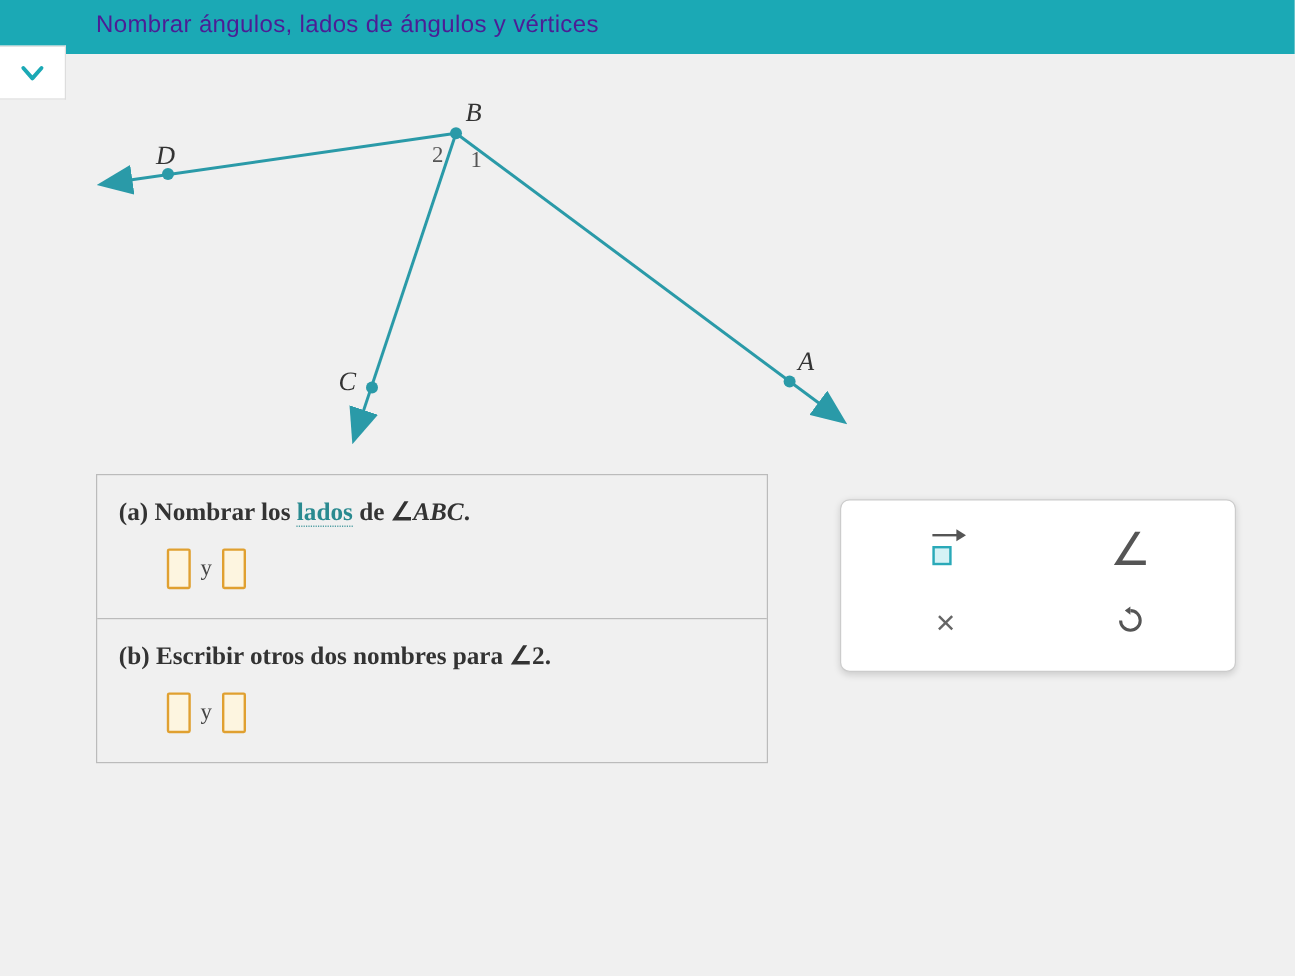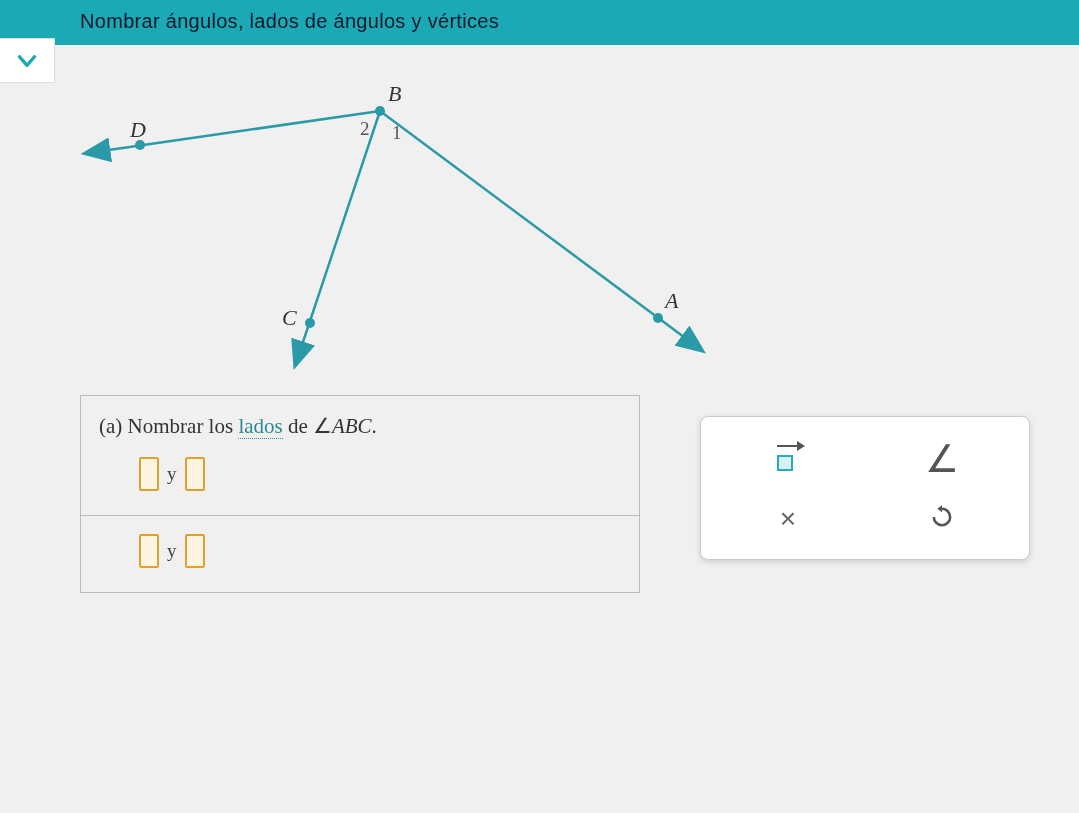--- a/index.html
+++ b/index.html
@@ -6,21 +6,21 @@
   body {
     font-family: Arial, Helvetica, sans-serif;
     background: #f0f0f0;
     width: 1079px;
     height: 813px;
     overflow: hidden;
     position: relative;
   }
   .header {
     background: #1ba9b5;
-    color: #0f172a;
+    color: #4c1d95;
     padding: 10px 20px 12px 80px;
     font-size: 20px;
     font-weight: 500;
     letter-spacing: 0.3px;
   }
   .chevron-box {
     position: absolute;
     top: 38px;
     left: 0;
     width: 55px;
@@ -48,20 +48,21 @@
   .question-row {
     border-top: 1px solid #bbb;
     padding: 18px 18px 24px 18px;
   }
   .question-row:first-child { border-top: none; }
   .prompt-line {
     font-size: 21px;
     color: #333;
     font-family: Georgia, 'Times New Roman', serif;
     margin-bottom: 18px;
+    font-weight: bold;
   }
   .part-label { font-family: Georgia, serif; }
   .term {
     color: #2a8a90;
     border-bottom: 1px dotted #2a8a90;
     cursor: help;
   }
   .math-it { font-style: italic; font-family: 'Times New Roman', Georgia, serif; }
   .angle-sym { font-family: Georgia, serif; }
   .inputs { display: flex; align-items: center; gap: 8px; margin-left: 40px; }
@@ -178,20 +179,24 @@
       <span>Nombrar los </span><span class="term">lados</span><span> de </span><span class="angle-sym">∠</span><span class="math-it">ABC</span><span>.</span>
     </div>
     <div class="inputs">
       <div class="input-slot"></div>
       <span class="conj">y</span>
       <div class="input-slot"></div>
     </div>
   </div>
 
   <div class="question-row">
+    <div class="prompt-line">
+      <span class="part-label">(b)</span>
+      <span>Escribir otros dos nombres para </span><span class="angle-sym">∠</span><span>2</span><span>.</span>
+    </div>
     <div class="inputs">
       <div class="input-slot"></div>
       <span class="conj">y</span>
       <div class="input-slot"></div>
     </div>
   </div>
 
 
 </div>
 

